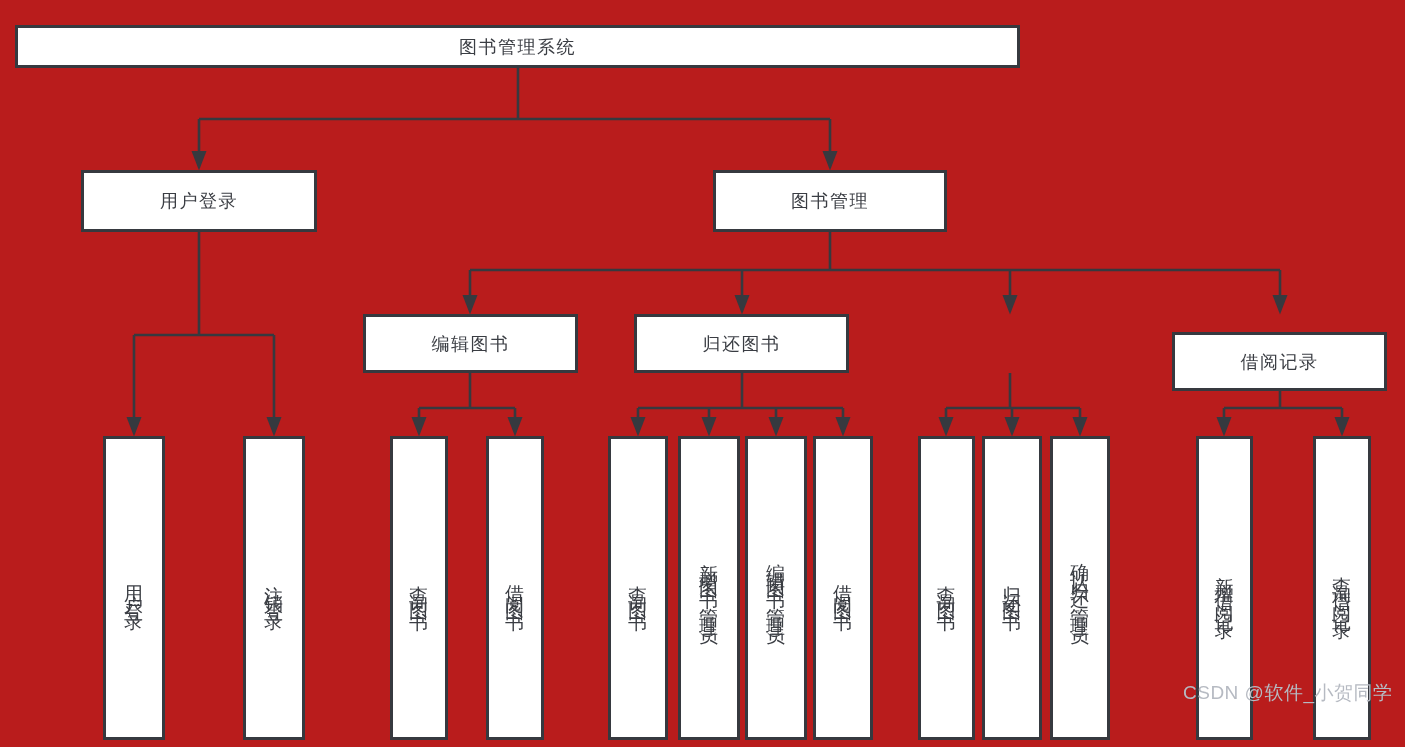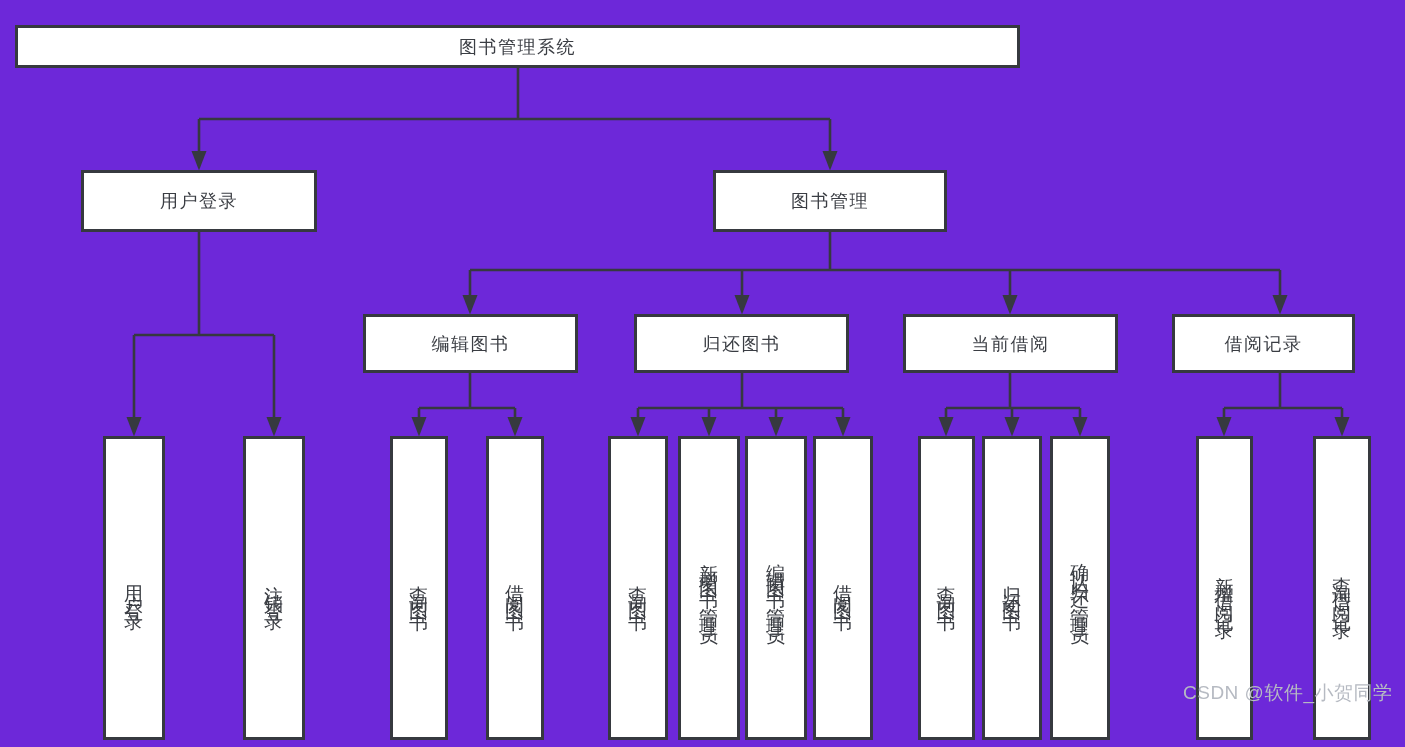--- a/index.html
+++ b/index.html
@@ -1,17 +1,17 @@
 <!DOCTYPE html>
 <html><head>
 <meta charset="utf-8">
 <style>
   html,body{margin:0;padding:0;background:#ffffff;}
   .canvas{
-    position:relative;width:1405px;height:747px;background:#6d28d9;overflow:hidden;
+    position:relative;width:1405px;height:747px;background:#b91c1c;overflow:hidden;
     font-family:"Liberation Sans","DejaVu Sans",sans-serif;
   }
   .connectors{position:absolute;left:0;top:0;z-index:1;}
   .node{
     position:absolute;box-sizing:border-box;z-index:2;
     border:3px solid #36393f;background:#ffffff;color:#3a3d43;
     display:flex;align-items:center;justify-content:center;
   }
   .node.h span{font-size:18px;letter-spacing:1.5px;white-space:nowrap;line-height:1;}
   .node.v span{
@@ -71,24 +71,21 @@
   <div class="node h" style="left:713px;top:170px;width:234px;height:62px">
     <span>图书管理</span>
   </div>
 
   <div class="node h" style="left:363px;top:314px;width:215px;height:59px">
     <span>编辑图书</span>
   </div>
   <div class="node h" style="left:634px;top:314px;width:215px;height:59px">
     <span>归还图书</span>
   </div>
-  <div class="node h" style="left:903px;top:314px;width:215px;height:59px">
-    <span>当前借阅</span>
-  </div>
-  <div class="node h" style="left:1172px;top:314px;width:183px;height:59px">
+  <div class="node h" style="left:1172px;top:332px;width:215px;height:59px">
     <span>借阅记录</span>
   </div>
 
   <div class="node v" style="left:103px;top:436px;width:62px;height:304px">
     <span>用户登录</span>
   </div>
   <div class="node v" style="left:243px;top:436px;width:62px;height:304px">
     <span>注销登录</span>
   </div>
 

